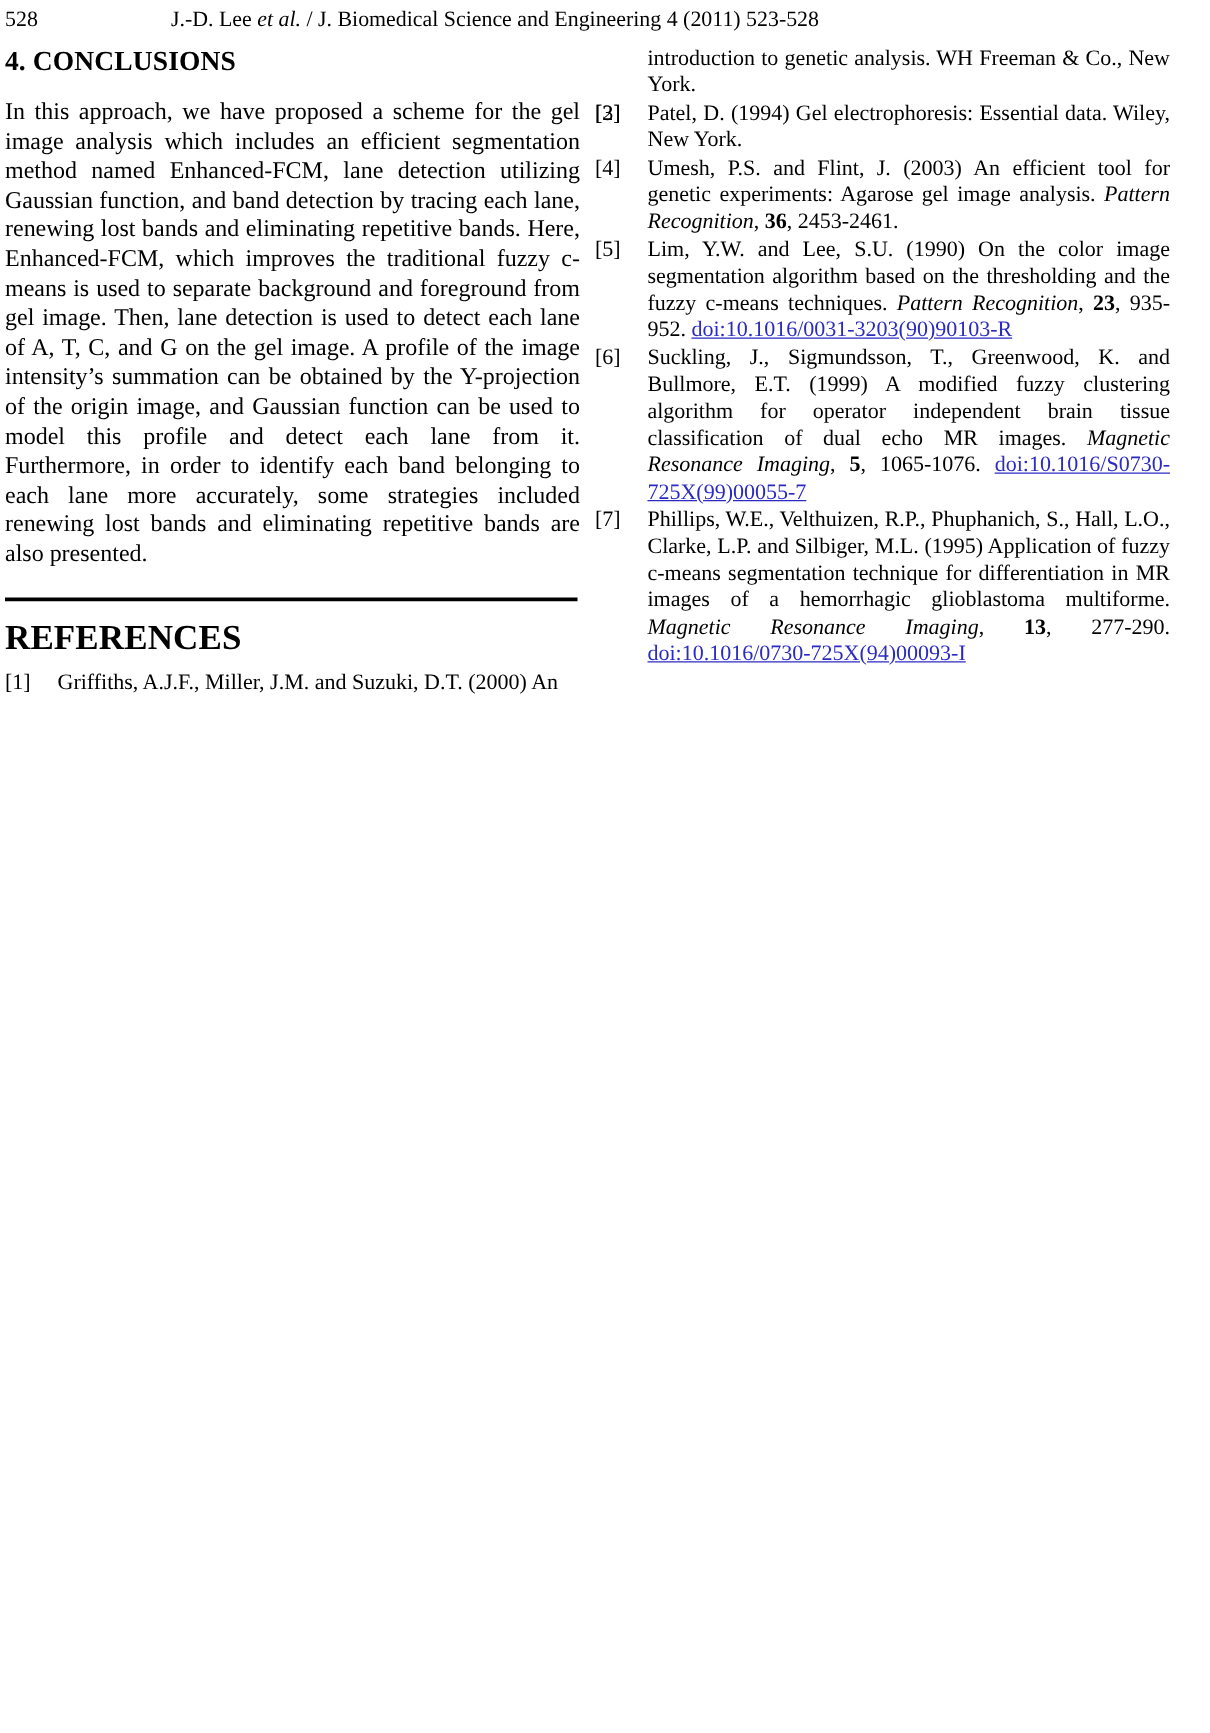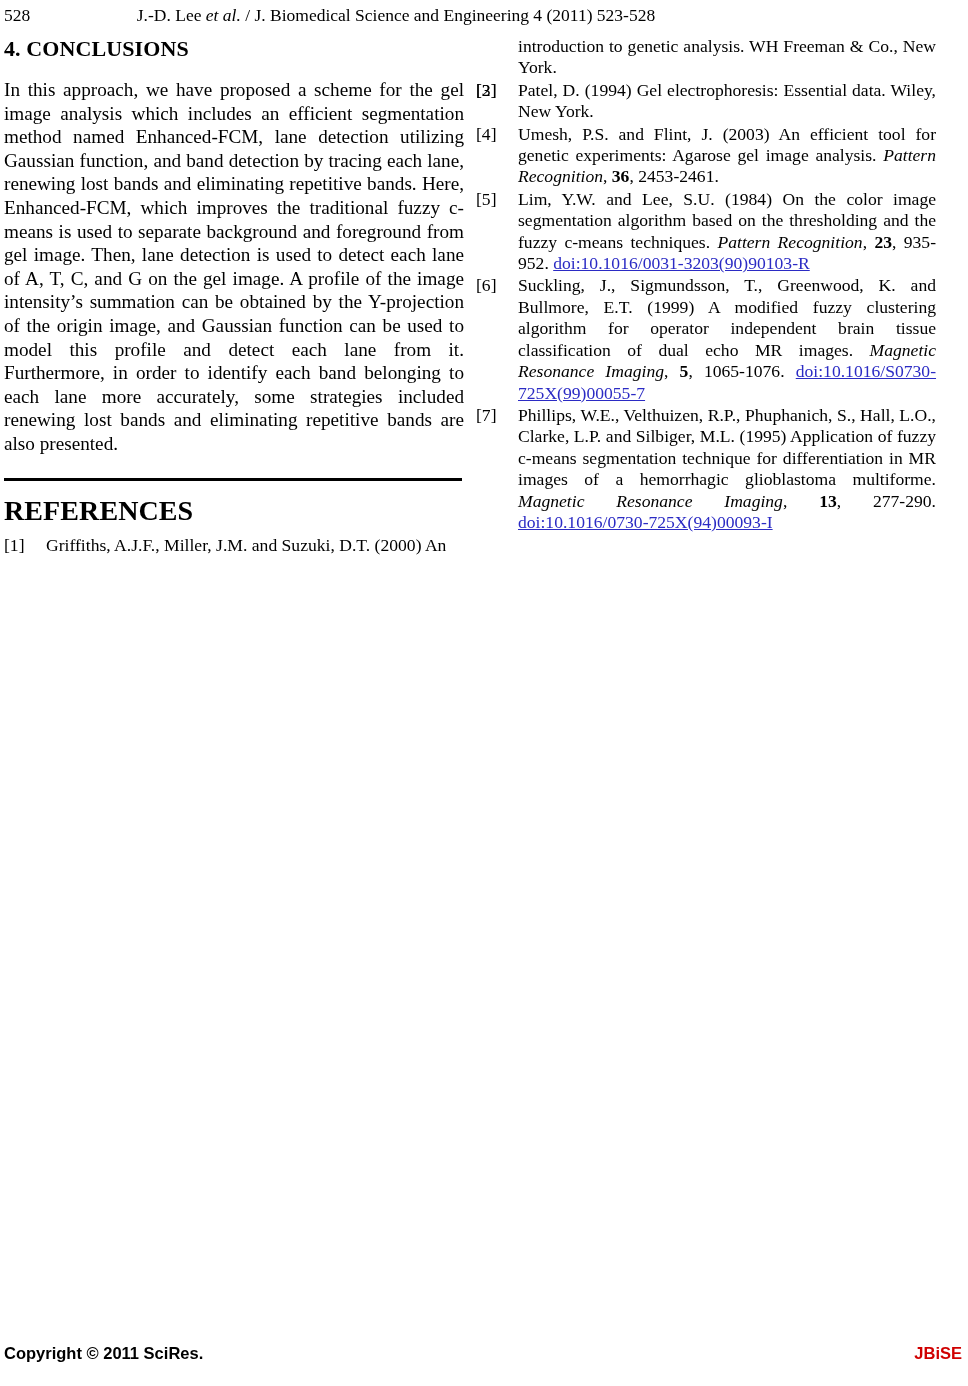--- a/index.html
+++ b/index.html
@@ -209,35 +209,31 @@
           <span class="ref-text"><span>Patel, D. (1994) Gel electrophoresis: Essential data. Wiley, New York.</span><i></i><span></span><b></b><span></span><span></span></span>
         </li>
 
         <li class="ref-item">
           <span class="ref-num">[4]</span>
           <span class="ref-text"><span>Umesh, P.S. and Flint, J. (2003) An efficient tool for genetic experiments: Agarose gel image analysis. </span><i>Pattern Recognition</i><span>, </span><b>36</b><span>, 2453-2461.</span><span></span></span>
         </li>
 
         <li class="ref-item">
           <span class="ref-num">[5]</span>
-          <span class="ref-text"><span>Lim, Y.W. and Lee, S.U. (1984) On the color image segmentation algorithm based on the thresholding and the fuzzy c-means techniques. </span><i>Pattern Recognition</i><span>, </span><b>23</b><span>, 935-952. </span><a class="doi" href="#">doi:10.1016/0031-3203(90)90103-R</a><span></span></span>
+          <span class="ref-text"><span>Lim, Y.W. and Lee, S.U. (1990) On the color image segmentation algorithm based on the thresholding and the fuzzy c-means techniques. </span><i>Pattern Recognition</i><span>, </span><b>23</b><span>, 935-952. </span><a class="doi" href="#">doi:10.1016/0031-3203(90)90103-R</a><span></span></span>
         </li>
 
         <li class="ref-item">
           <span class="ref-num">[6]</span>
           <span class="ref-text"><span>Suckling, J., Sigmundsson, T., Greenwood, K. and Bullmore, E.T. (1999) A modified fuzzy clustering algorithm for operator independent brain tissue classification of dual echo MR images. </span><i>Magnetic Resonance Imaging</i><span>, </span><b>5</b><span>, 1065-1076. </span><a class="doi" href="#">doi:10.1016/S0730-725X(99)00055-7</a><span></span></span>
         </li>
 
         <li class="ref-item">
           <span class="ref-num">[7]</span>
           <span class="ref-text"><span>Phillips, W.E., Velthuizen, R.P., Phuphanich, S., Hall, L.O., Clarke, L.P. and Silbiger, M.L. (1995) Application of fuzzy c-means segmentation technique for differentiation in MR images of a hemorrhagic glioblastoma multiforme. </span><i>Magnetic Resonance Imaging</i><span>, </span><b>13</b><span>, 277-290. </span><a class="doi" href="#">doi:10.1016/0730-725X(94)00093-I</a><span></span></span>
         </li>
 
       </ul>
     </div>
   </div>
 
-  <div class="footer">
-    <div class="copyright">Copyright © 2011 SciRes.</div>
-    <div class="journal-mark">JBiSE</div>
-  </div>
 
 </div>
 
 </body></html>

